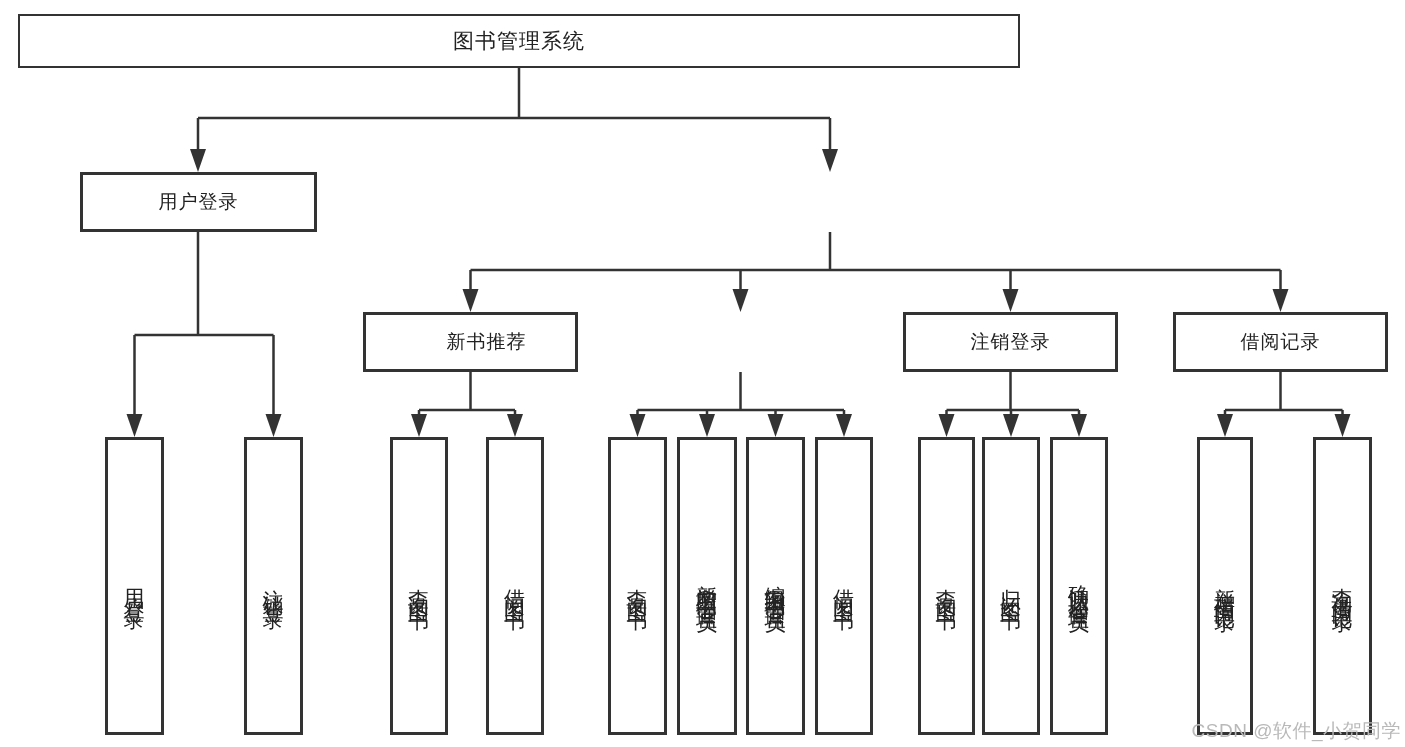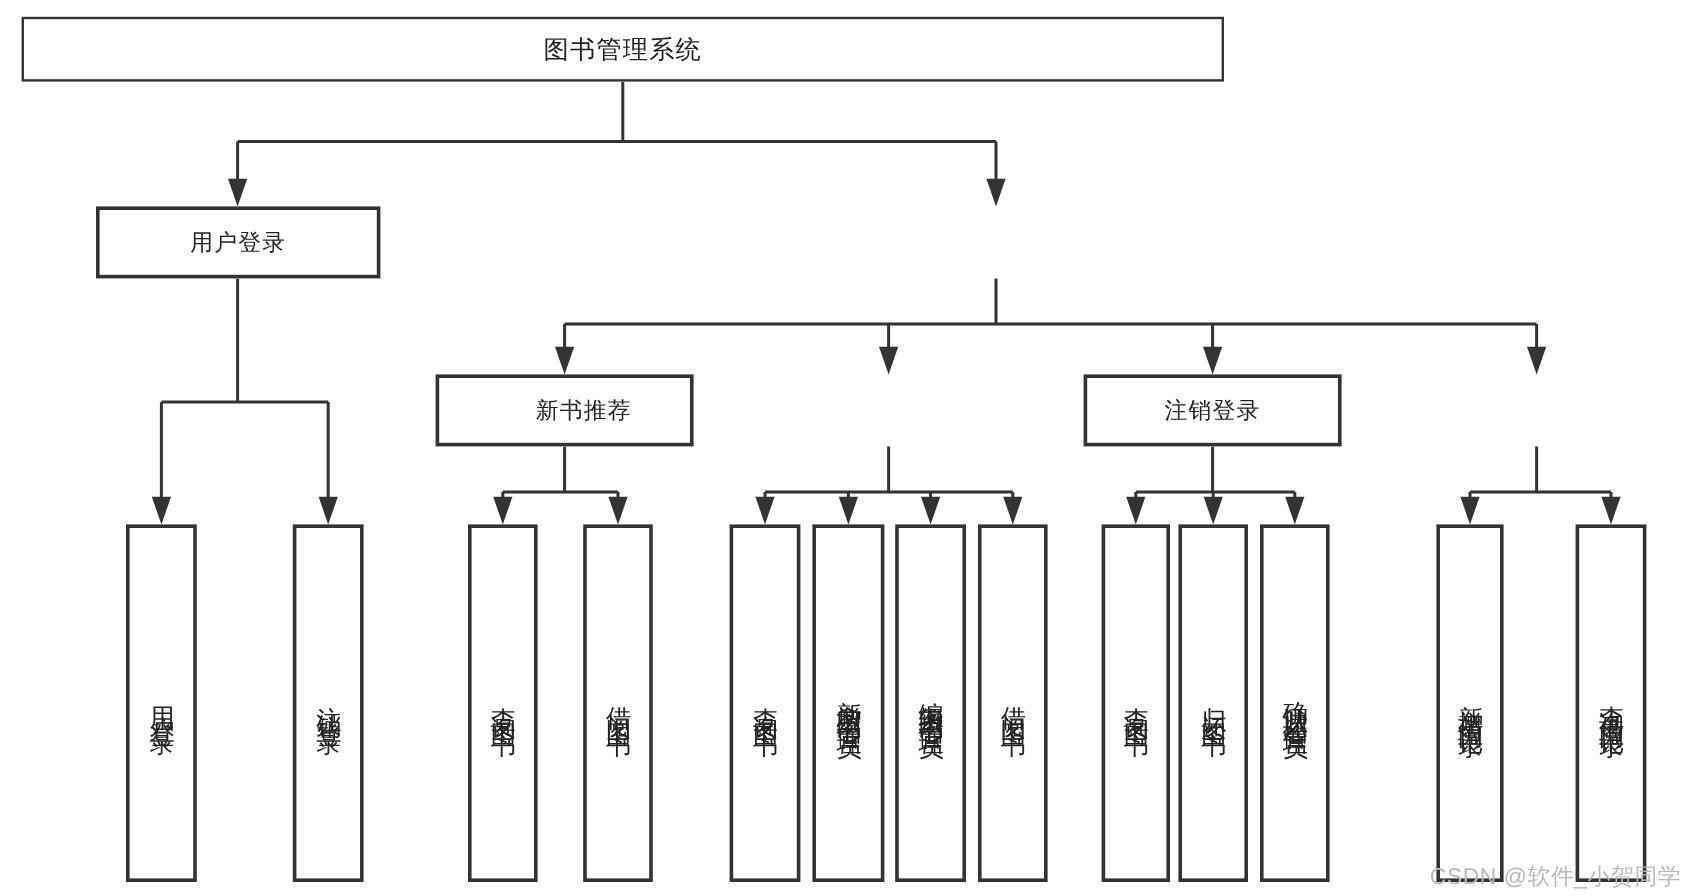--- a/index.html
+++ b/index.html
@@ -96,20 +96,21 @@
       <polygon points="1334.5,414 1350.5,414 1342.5,437"></polygon>
     </g>
   </svg>
 
   <div class="node root" style="left:18px; top:14px; width:1002px; height:54px;">图书管理系统</div>
 
   <div class="node" style="left:80px; top:172px; width:237px; height:60px;">用户登录</div>
 
   <div class="node" style="left:363px; top:312px; width:215px; height:60px;padding-left:32px;">新书推荐</div>
   <div class="node" style="left:903px; top:312px; width:215px; height:60px;">注销登录</div>
+  <div class="node" style="left:1173px; top:312px; width:215px; height:60px;">借阅记录</div>
 
   <div class="node leaf" style="left:105px; top:437px; width:59px; height:298px;">用户登录</div>
   <div class="node leaf" style="left:244px; top:437px; width:59px; height:298px;">注销登录</div>
 
   <div class="node leaf" style="left:390px; top:437px; width:58px; height:298px;">查询图书</div>
   <div class="node leaf" style="left:486px; top:437px; width:58px; height:298px;">借阅图书</div>
 
   <div class="node leaf" style="left:608px; top:437px; width:59px; height:298px;">查询图书</div>
   <div class="node leaf" style="left:677px; top:437px; width:60px; height:298px; letter-spacing:4px;">新增图书（管理员）</div>
   <div class="node leaf" style="left:746px; top:437px; width:59px; height:298px; letter-spacing:4px;">编辑图书（管理员）</div>

